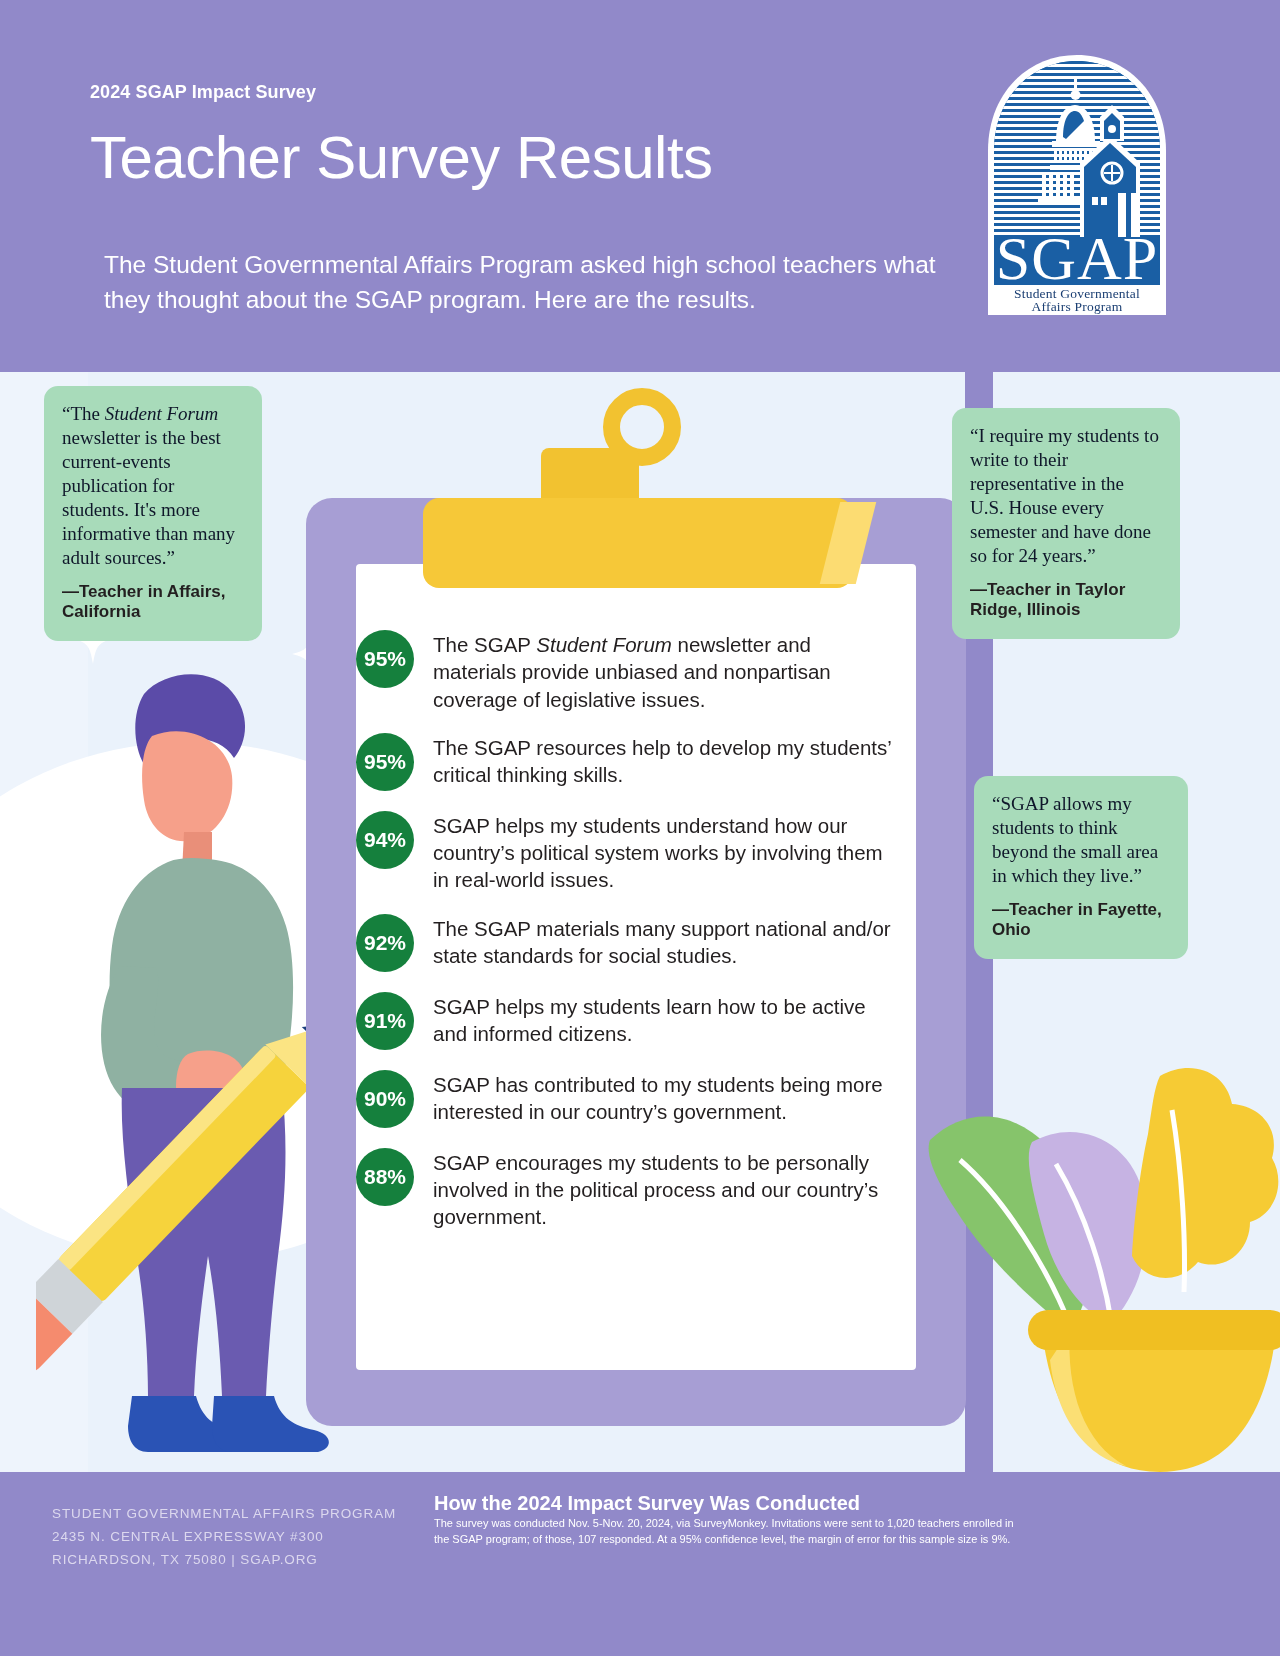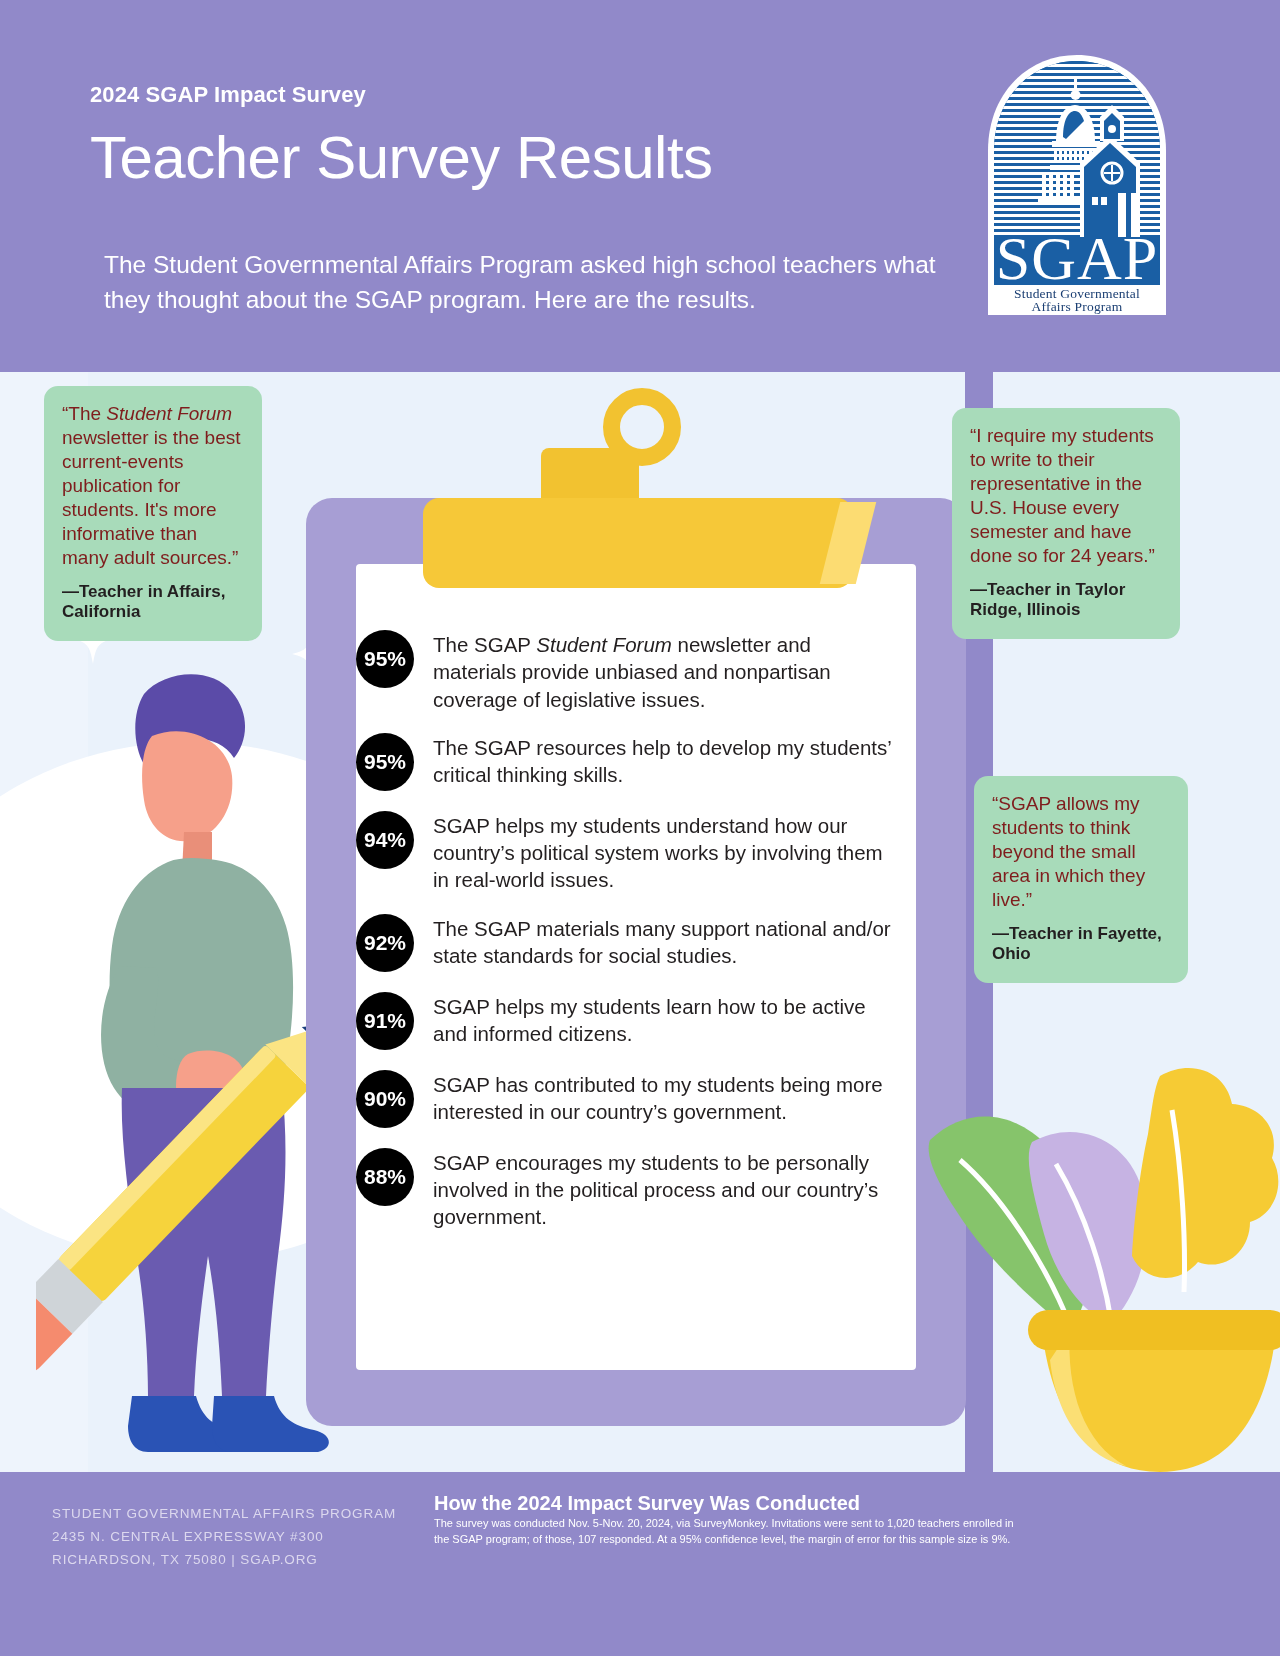--- a/index.html
+++ b/index.html
@@ -12,21 +12,21 @@
   }
   #page { position:absolute; inset:0; width:1280px; height:1656px; overflow:hidden; }
 
   
   .header {
     position:absolute; left:0; top:0; width:1280px; height:372px;
     background:#9189c9;
   }
   .eyebrow {
     position:absolute; left:90px; top:82px;
-    font-size:22px; font-weight:bold; color:#ffffff;
+    font-size:18px; font-weight:bold; color:#ffffff;
     letter-spacing:0.1px;
   }
   .bigtitle {
     position:absolute; left:90px; top:125px;
     font-size:60px; font-weight:300; color:#ffffff;
     letter-spacing:-0.5px; line-height:1.1;
   }
   .subtitle {
     position:absolute; left:104px; top:248px; width:870px;
     font-size:24.5px; color:#ffffff; line-height:1.42; font-weight:400;
@@ -91,36 +91,36 @@
   .clip-bar-shine {
     position:absolute; left:407px; top:4px; width:36px; height:82px;
     background:#fcdc72; transform:skewX(-14deg);
   }
 
   
   .stats { position:absolute; left:356px; top:630px; width:540px; }
   .stat-row { position:relative; display:flex; align-items:flex-start; margin-bottom:20px; }
   .badge {
     flex:0 0 auto; width:58px; height:58px; border-radius:50%;
-    background:#000000; color:#ffffff;
+    background:#15803d; color:#ffffff;
     font-size:21px; font-weight:bold;
     display:flex; align-items:center; justify-content:center;
     margin-right:19px;
   }
   .stat-text {
     font-size:20.5px; color:#231f20; line-height:1.33; padding-top:1px;
   }
   .stat-text em { font-style:italic; }
 
   
   .quote {
     position:absolute; background:#a8dbba; border-radius:14px;
     padding:16px 18px 18px 18px; box-sizing:border-box;
   }
-  .quote .qtext { font-size:19px; color:#7f1d1d; line-height:1.26; }
+  .quote .qtext { font-size:19px; color:#0f172a; line-height:1.26;font-family:Liberation Serif, serif; }
   .quote .qtext em { font-style:italic; }
   .quote .qattr { font-size:17px; color:#231f20; font-weight:bold; line-height:1.22; margin-top:12px; }
   #q-left  { left:44px;  top:386px; width:218px; }
   #q-right1{ left:952px; top:408px; width:228px; }
   #q-right2{ left:974px; top:776px; width:214px; }
 
   
   .person { position:absolute; left:36px; top:636px; width:340px; height:830px; }
 
   

